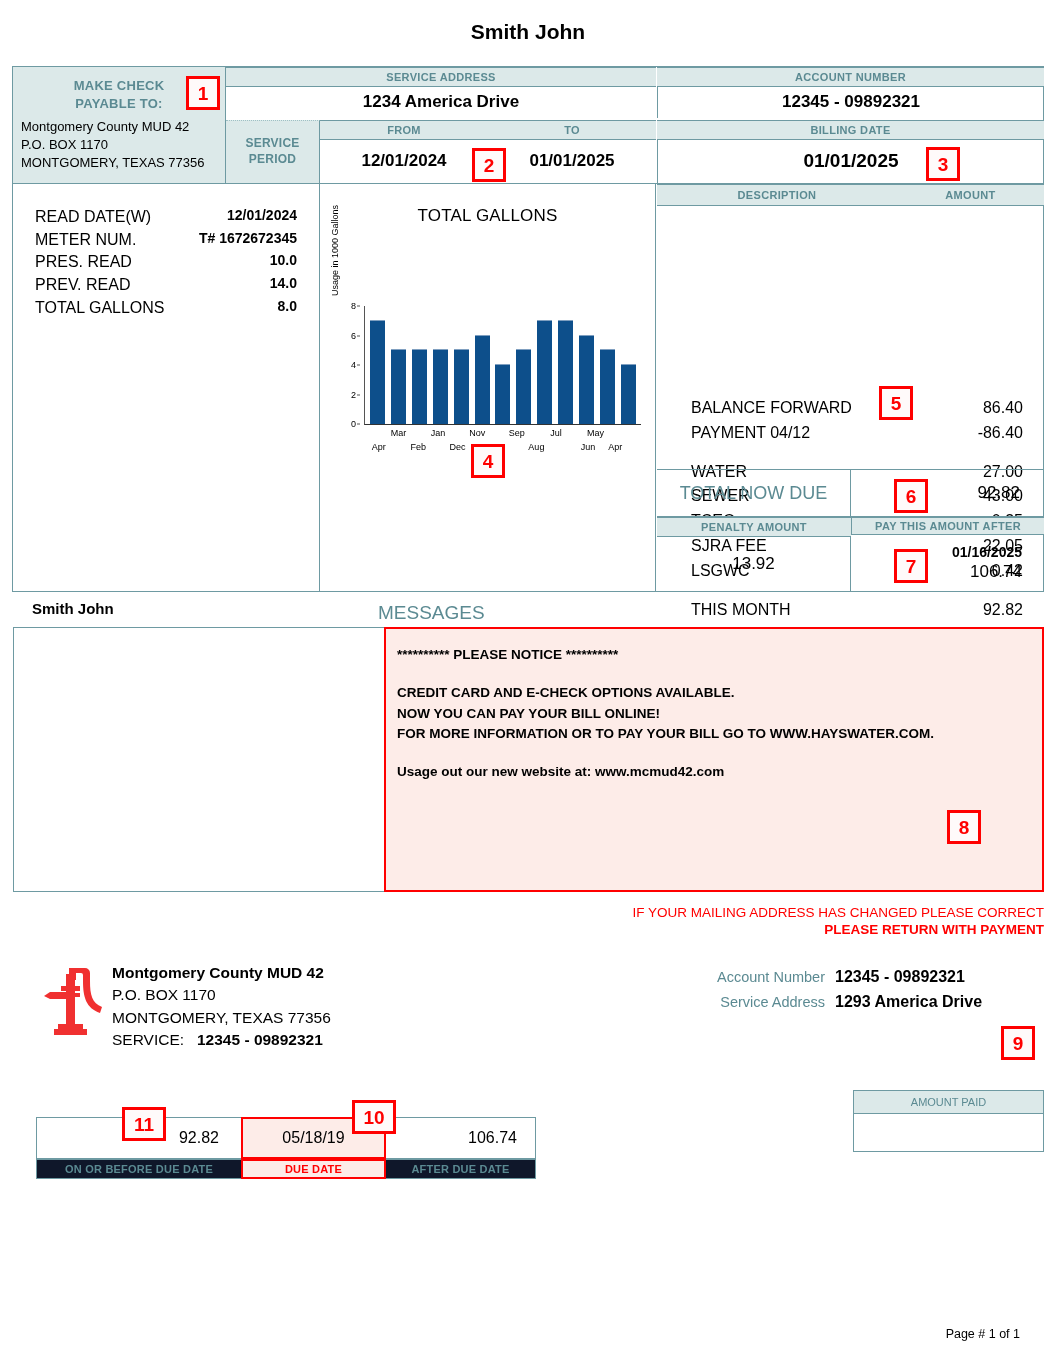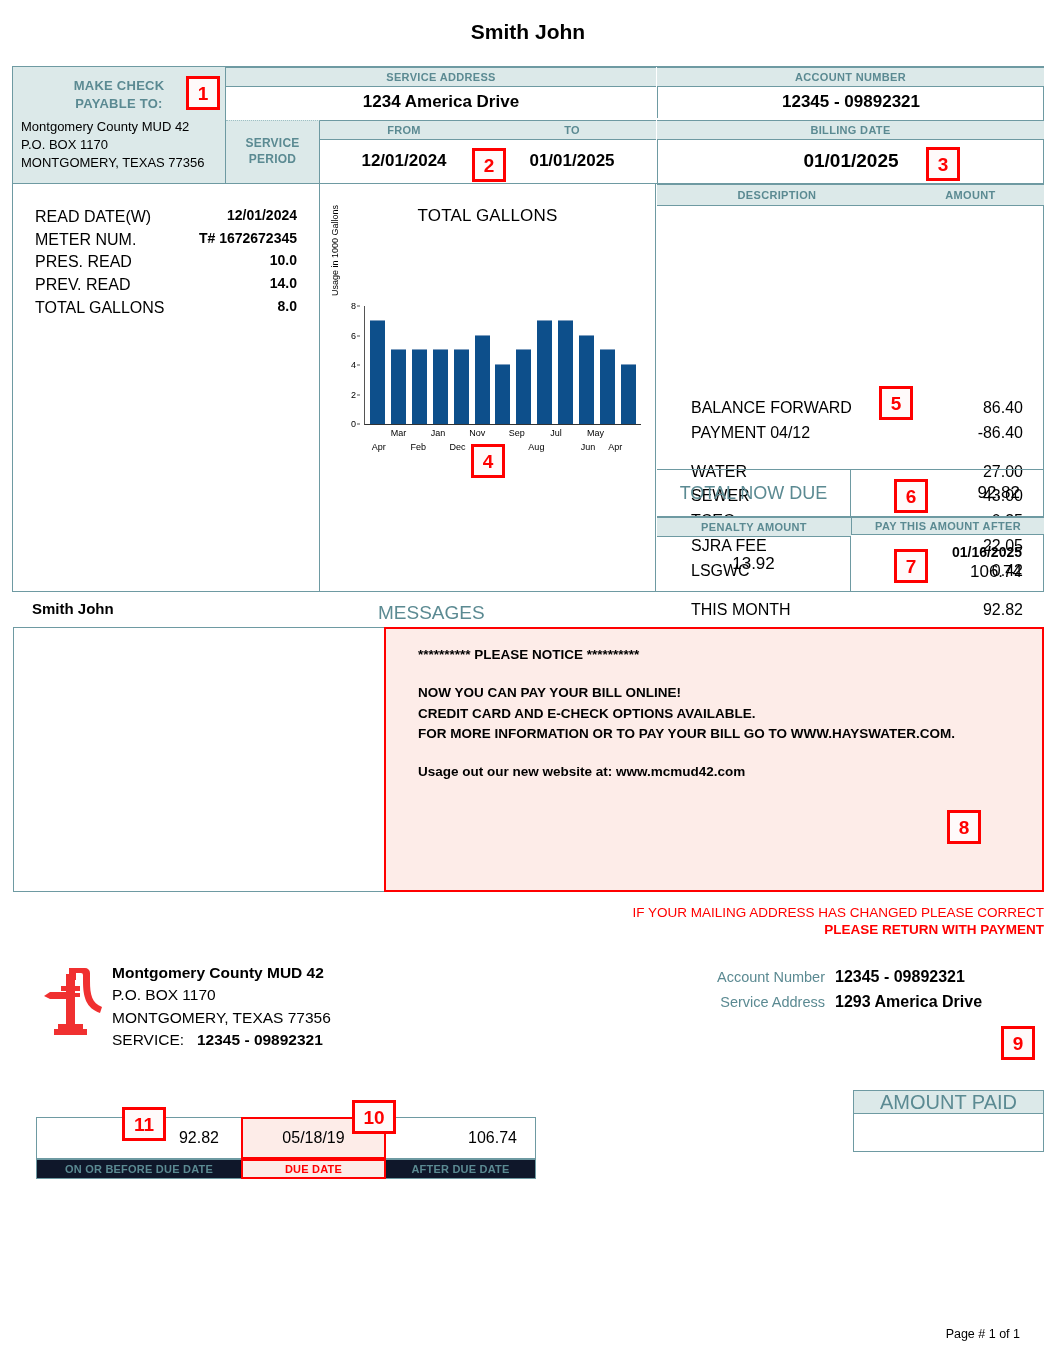--- a/index.html
+++ b/index.html
@@ -293,21 +293,21 @@
     width: 1031px; height: 265px;
     border: 1px solid #6e9aa2;
     box-sizing: border-box;
   }
   #messages-box {
     top: 627px; left: 384px;
     width: 660px; height: 265px;
     border: 2px solid #ff0000;
     background: #fdece8;
     box-sizing: border-box;
-    padding: 16px 32px;
+    padding: 16px 11px;
   }
   .msg-line {
     font-size: 13.5px;
     font-weight: bold;
     line-height: 1.5;
   }
   .msg-gap { height: 18px; }
 
   
   #notice-1 {
@@ -356,21 +356,21 @@
   .pt-hdr.h2 { width: 145px; border: 2px solid #ff0000; background: #fdece8; color: #ff0000; }
   .pt-hdr.h3 { width: 150px; border-left: none; }
 
   
   #amount-paid { top: 1090px; left: 853px; width: 191px; }
   #ap-head {
     height: 24px;
     background: #dce9e9;
     border: 1px solid #6e9aa2;
     color: #5b8a92;
-    font-size: 20px;
+    font-size: 11px;
     display: flex; align-items: center; justify-content: center;
     box-sizing: border-box;
   }
   #ap-body {
     height: 38px;
     border: 1px solid #6e9aa2;
     border-top: none;
     box-sizing: border-box;
   }
 
@@ -550,22 +550,22 @@
   <div id="after-date">01/16/2025</div>
   <div id="after-amt">106.74</div>
 </div>
 
 <div class="abs" id="stub-name">Smith John</div>
 <div class="abs" id="messages-title">MESSAGES</div>
 <div class="abs" id="messages-frame"></div>
 <div class="abs" id="messages-box">
   <div class="msg-line">********** PLEASE NOTICE **********</div>
   <div class="msg-gap"></div>
+  <div class="msg-line">CREDIT CARD AND E-CHECK OPTIONS AVAILABLE.</div>
   <div class="msg-line">NOW YOU CAN PAY YOUR BILL ONLINE!</div>
-  <div class="msg-line">CREDIT CARD AND E-CHECK OPTIONS AVAILABLE.</div>
   <div class="msg-line">FOR MORE INFORMATION OR TO PAY YOUR BILL GO TO WWW.HAYSWATER.COM.</div>
   <div class="msg-gap"></div>
   <div class="msg-line">Usage out our new website at: www.mcmud42.com</div>
 </div>
 
 <div class="abs" id="notice-1">IF YOUR MAILING ADDRESS HAS CHANGED PLEASE CORRECT</div>
 <div class="abs" id="notice-2">PLEASE RETURN WITH PAYMENT</div>
 
 <div class="abs" id="logo">
   <svg viewBox="0 0 62 78" width="62" height="78" aria-hidden="true">

